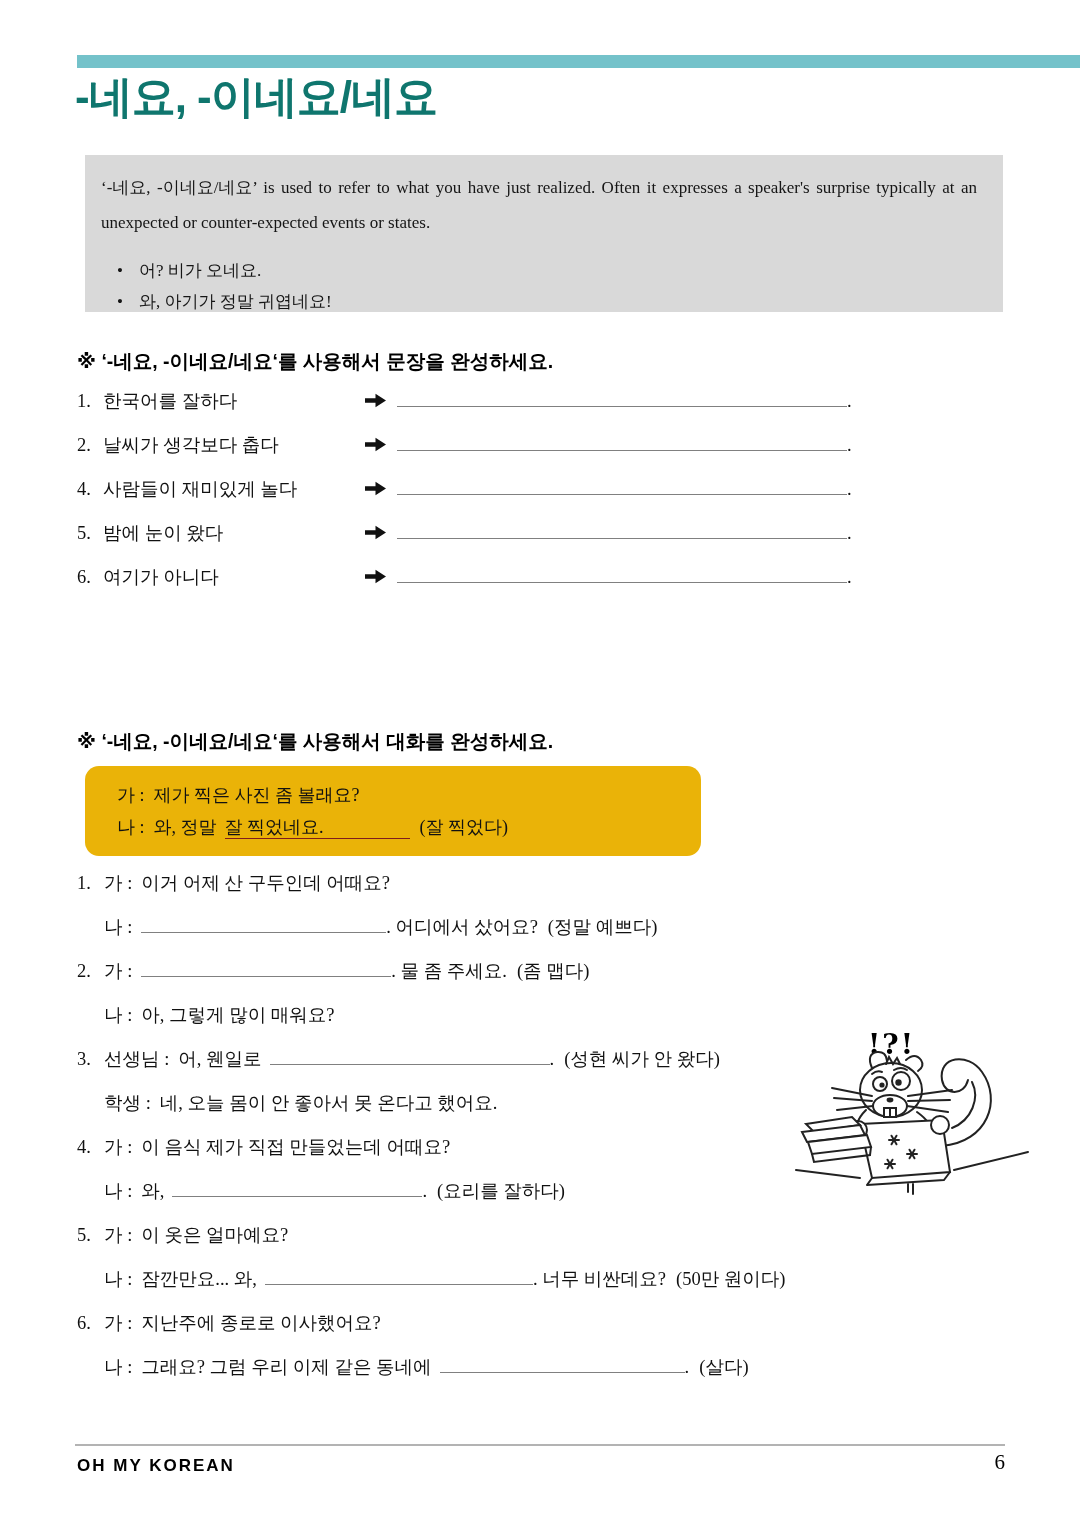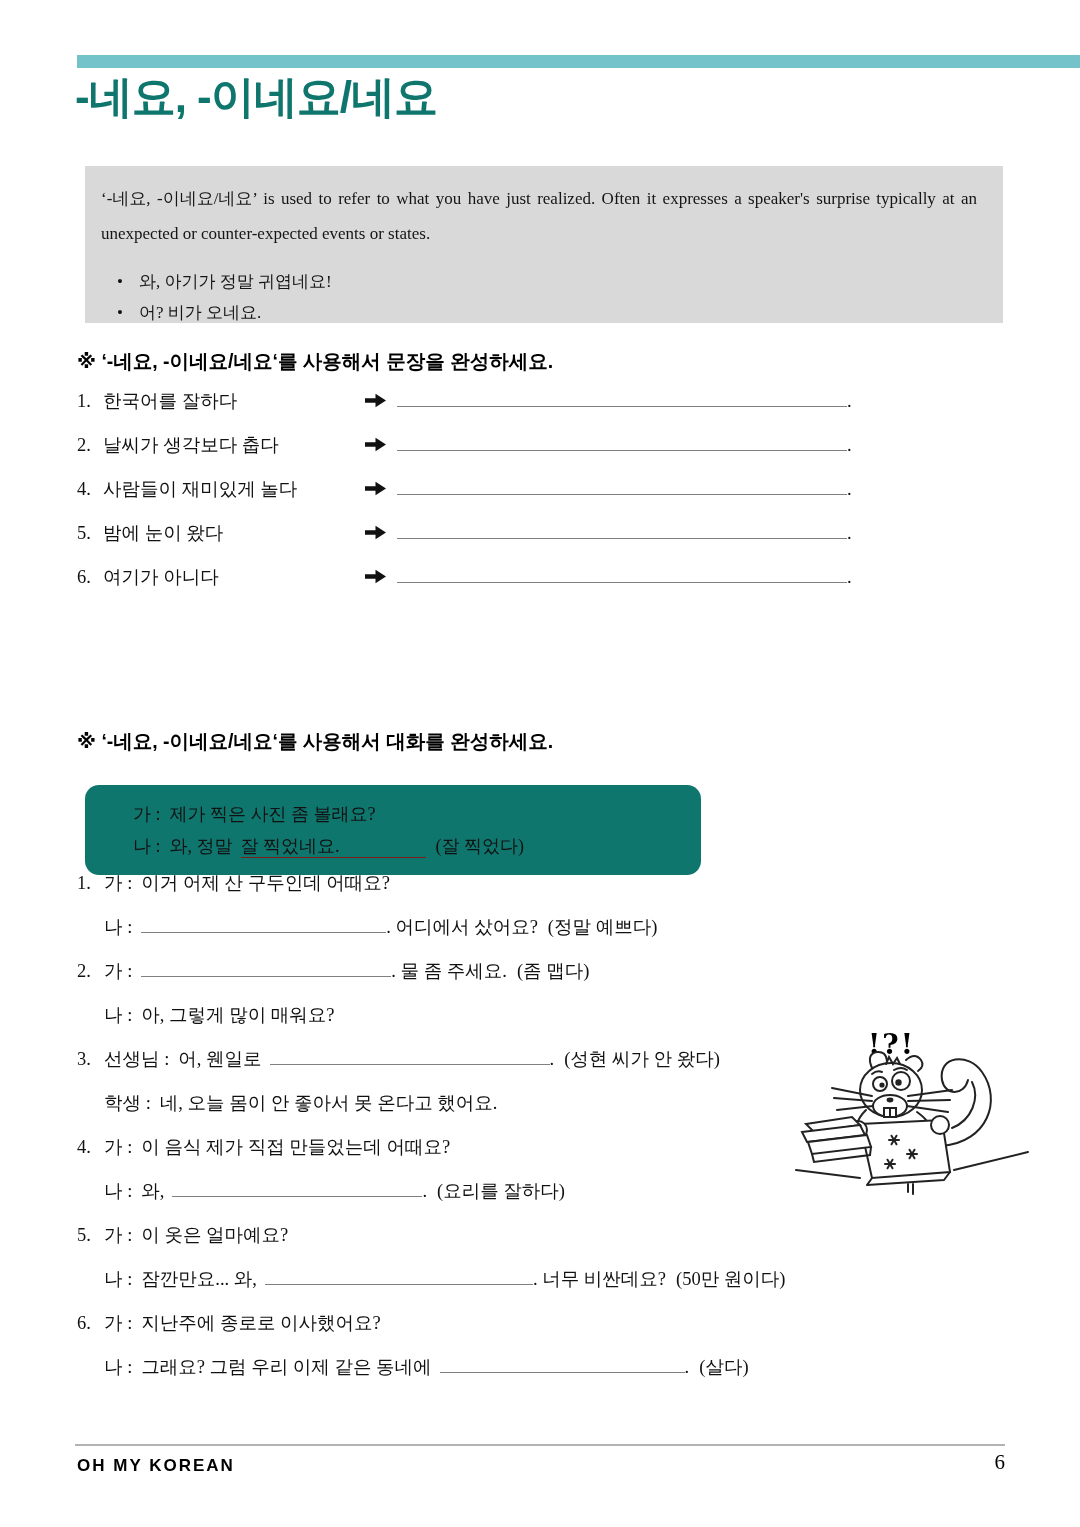--- a/index.html
+++ b/index.html
@@ -1,37 +1,37 @@
 <!DOCTYPE html>
 <html><head>
 <meta charset="utf-8">
 <style>
   html,body{margin:0;padding:0;background:#e8e8e8;}
   .page{position:relative;width:1080px;height:1527px;background:#ffffff;margin:0 auto;
         font-family:"Liberation Serif","DejaVu Serif",serif;color:#111;overflow:hidden;}
   .accent-bar{position:absolute;top:55px;left:77px;right:0;height:13px;}
   .title{position:absolute;top:68px;left:75px;font-family:"Liberation Sans","DejaVu Sans",sans-serif;
          font-weight:bold;font-size:44px;letter-spacing:-1px;color:#0f766e;}
-  .intro-box{position:absolute;top:166px;left:85px;width:918px;height:157px;background:#d9d9d9;
+  .intro-box{position:absolute;top:155px;left:85px;width:918px;height:157px;background:#d9d9d9;
              box-sizing:border-box;padding:15px 26px 0 16px;}
   .intro-box p{margin:0;font-size:17px;line-height:35px;text-align:justify;color:#151515;}
   .intro-bullets{margin-top:15px;padding-left:16px;}
   .intro-bullet{font-size:17px;line-height:31px;color:#151515;}
   .intro-bullet .dot{display:inline-block;width:22px;}
   .sec-head{position:absolute;left:77px;font-family:"Liberation Sans","DejaVu Sans",sans-serif;
             font-weight:bold;font-size:19.5px;color:#000;white-space:nowrap;}
   .ex1{position:absolute;top:388px;left:77px;white-space:nowrap;}
   .ex1-row{height:26px;margin-bottom:18px;font-size:18.5px;}
   .q{display:inline-block;width:288px;}
   .qnum{display:inline-block;width:26px;}
   .arrow{display:inline-block;width:32px;vertical-align:-1px;}
   .bl{display:inline-block;border-bottom:1px solid #808080;height:18px;}
   .bl-ex1{width:450px;}
-  .ex-box{position:absolute;top:766px;left:85px;width:616px;height:90px;background:#0f766e;
-          border-radius:14px;box-sizing:border-box;padding:13px 0 0 48px;font-size:18px;margin-top:19px;}
+  .ex-box{position:absolute;top:766px;left:85px;width:616px;height:90px;background:#eab308;
+          border-radius:14px;box-sizing:border-box;padding:13px 0 0 32px;font-size:18px;}
   .ex-box .exline{line-height:32px;white-space:nowrap;}
   .spk{margin-right:9px;}
   .ans{border-bottom:1px solid #7f1d1d;padding-right:86px;padding-bottom:1px;}
   .hint{margin-left:10px;}
   .dlg{position:absolute;top:870px;left:77px;white-space:nowrap;}
   .dlg-line{height:25px;margin-bottom:19px;font-size:18.5px;}
   .ind{display:inline-block;width:27px;}
   .pre{margin-right:8px;}
   .b245{width:245px;} .b250{width:250px;} .b268{width:268px;} .b280{width:280px;}
   .squirrel{position:absolute;top:1024px;left:790px;width:244px;height:172px;}
@@ -45,22 +45,22 @@
 
 <div class="page">
 
   <div class="accent-bar" style="background:#74c2ca;"></div>
 
   <div class="title">-네요, -이네요/네요</div>
 
   <div class="intro-box">
     <p>‘-네요, -이네요/네요’ is used to refer to what you have just realized. Often it expresses a speaker's surprise typically at an unexpected or counter-expected events or states.</p>
     <div class="intro-bullets">
+      <div class="intro-bullet"><span class="dot">•</span><span>어? 비가 오네요.</span></div>
       <div class="intro-bullet"><span class="dot">•</span><span>와, 아기가 정말 귀엽네요!</span></div>
-      <div class="intro-bullet"><span class="dot">•</span><span>어? 비가 오네요.</span></div>
     </div>
   </div>
 
   <div class="sec-head" style="top:348px;text-align:center;">※ ‘-네요, -이네요/네요‘를 사용해서 문장을 완성하세요.</div>
 
   <div class="ex1">
     <div class="ex1-row">
       <span class="q"><span class="qnum">1.</span><span>한국어를 잘하다</span></span><span class="arrow"><svg width="21" height="15" viewBox="0 0 21 15">
             <path d="M0 5.2h10.5V0.8L21 7.5 10.5 14.2V9.8H0z" fill="#111"></path>
           </svg></span><span class="bl bl-ex1"></span><span>.</span>

